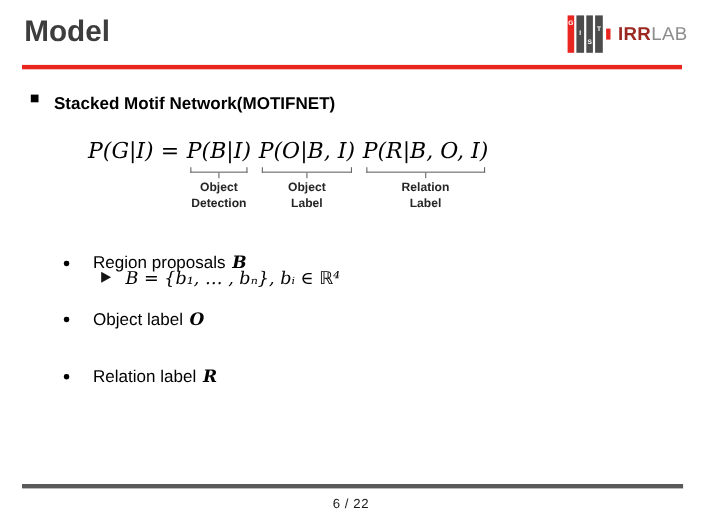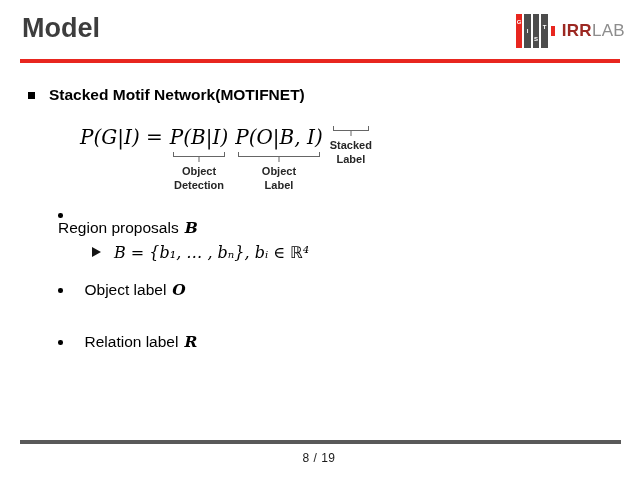--- a/index.html
+++ b/index.html
@@ -46,21 +46,21 @@
 
   .red-rule {
     position:absolute; left:20px; right:18px; top:59px;
     height:4px; background:#e8261f;
   }
 
   
   .heading {
     position:absolute; left:28px; top:86px;
     font-size:15.5px; font-weight:700; color:#000;
-    display:flex; align-items:center;
+    display:flex; align-items:flex-start;
   }
   .sq-bullet {
     width:7px; height:7px; background:#000;
     margin-right:14px; flex:0 0 auto;
   }
 
   
   .math {
     font-family:"DejaVu Serif","DejaVu Sans",serif;
     font-style:italic; font-weight:400;
@@ -95,21 +95,21 @@
     font-size:15.5px; line-height:19px; color:#000;
   }
   .dot {
     width:4.5px; height:4.5px; border-radius:50%; background:#000;
     margin:8px 22px 0 0; flex:0 0 auto;
   }
   .term-var {
     font-family:"DejaVu Serif","DejaVu Sans",serif;
     font-style:italic; font-weight:700; margin-left:6px;
   }
-  .row-1 { top:205px;flex-direction:column; }
+  .row-1 { top:229px; }
   .row-sub { top:243px; left:92px; }
   .row-2 { top:280px; }
   .row-3 { top:332px;justify-content:center; }
   .arrow-bullet {
     width:0; height:0; flex:0 0 auto;
     border-left:9px solid #141414;
     border-top:5.5px solid transparent;
     border-bottom:5.5px solid transparent;
     margin:4px 13px 0 0;
   }
@@ -177,23 +177,24 @@
     </div>
     <div class="fterm">
       <span class="math">P(O|B, I)</span>
       <div class="brace"></div>
       <div class="brace-label">
         <div>Object</div>
         <div>Label</div>
       </div>
     </div>
     <div class="fterm">
+      <span class="math">P(R|B, O, I)</span>
       <div class="brace"></div>
       <div class="brace-label">
-        <div>Stacked</div>
+        <div>Relation</div>
         <div>Label</div>
       </div>
     </div>
   </div>
 
   <div class="bullet-row row-1">
     <span class="dot"></span>
     <span><span>Region proposals</span><span class="term-var">B</span></span>
   </div>
 
@@ -206,15 +207,15 @@
     <span class="arrow-bullet"></span>
     <span class="sub-math">B = {b₁, … , bₙ},  bᵢ ∈  ℝ⁴</span>
   </div>
 
   <div class="bullet-row row-3">
     <span class="dot"></span>
     <span><span>Relation label</span><span class="term-var">R</span></span>
   </div>
 
   <div class="footer-rule"></div>
-  <div class="page-num">8  / 19</div>
+  <div class="page-num">6  / 22</div>
 
 </div>
 
 </body></html>

